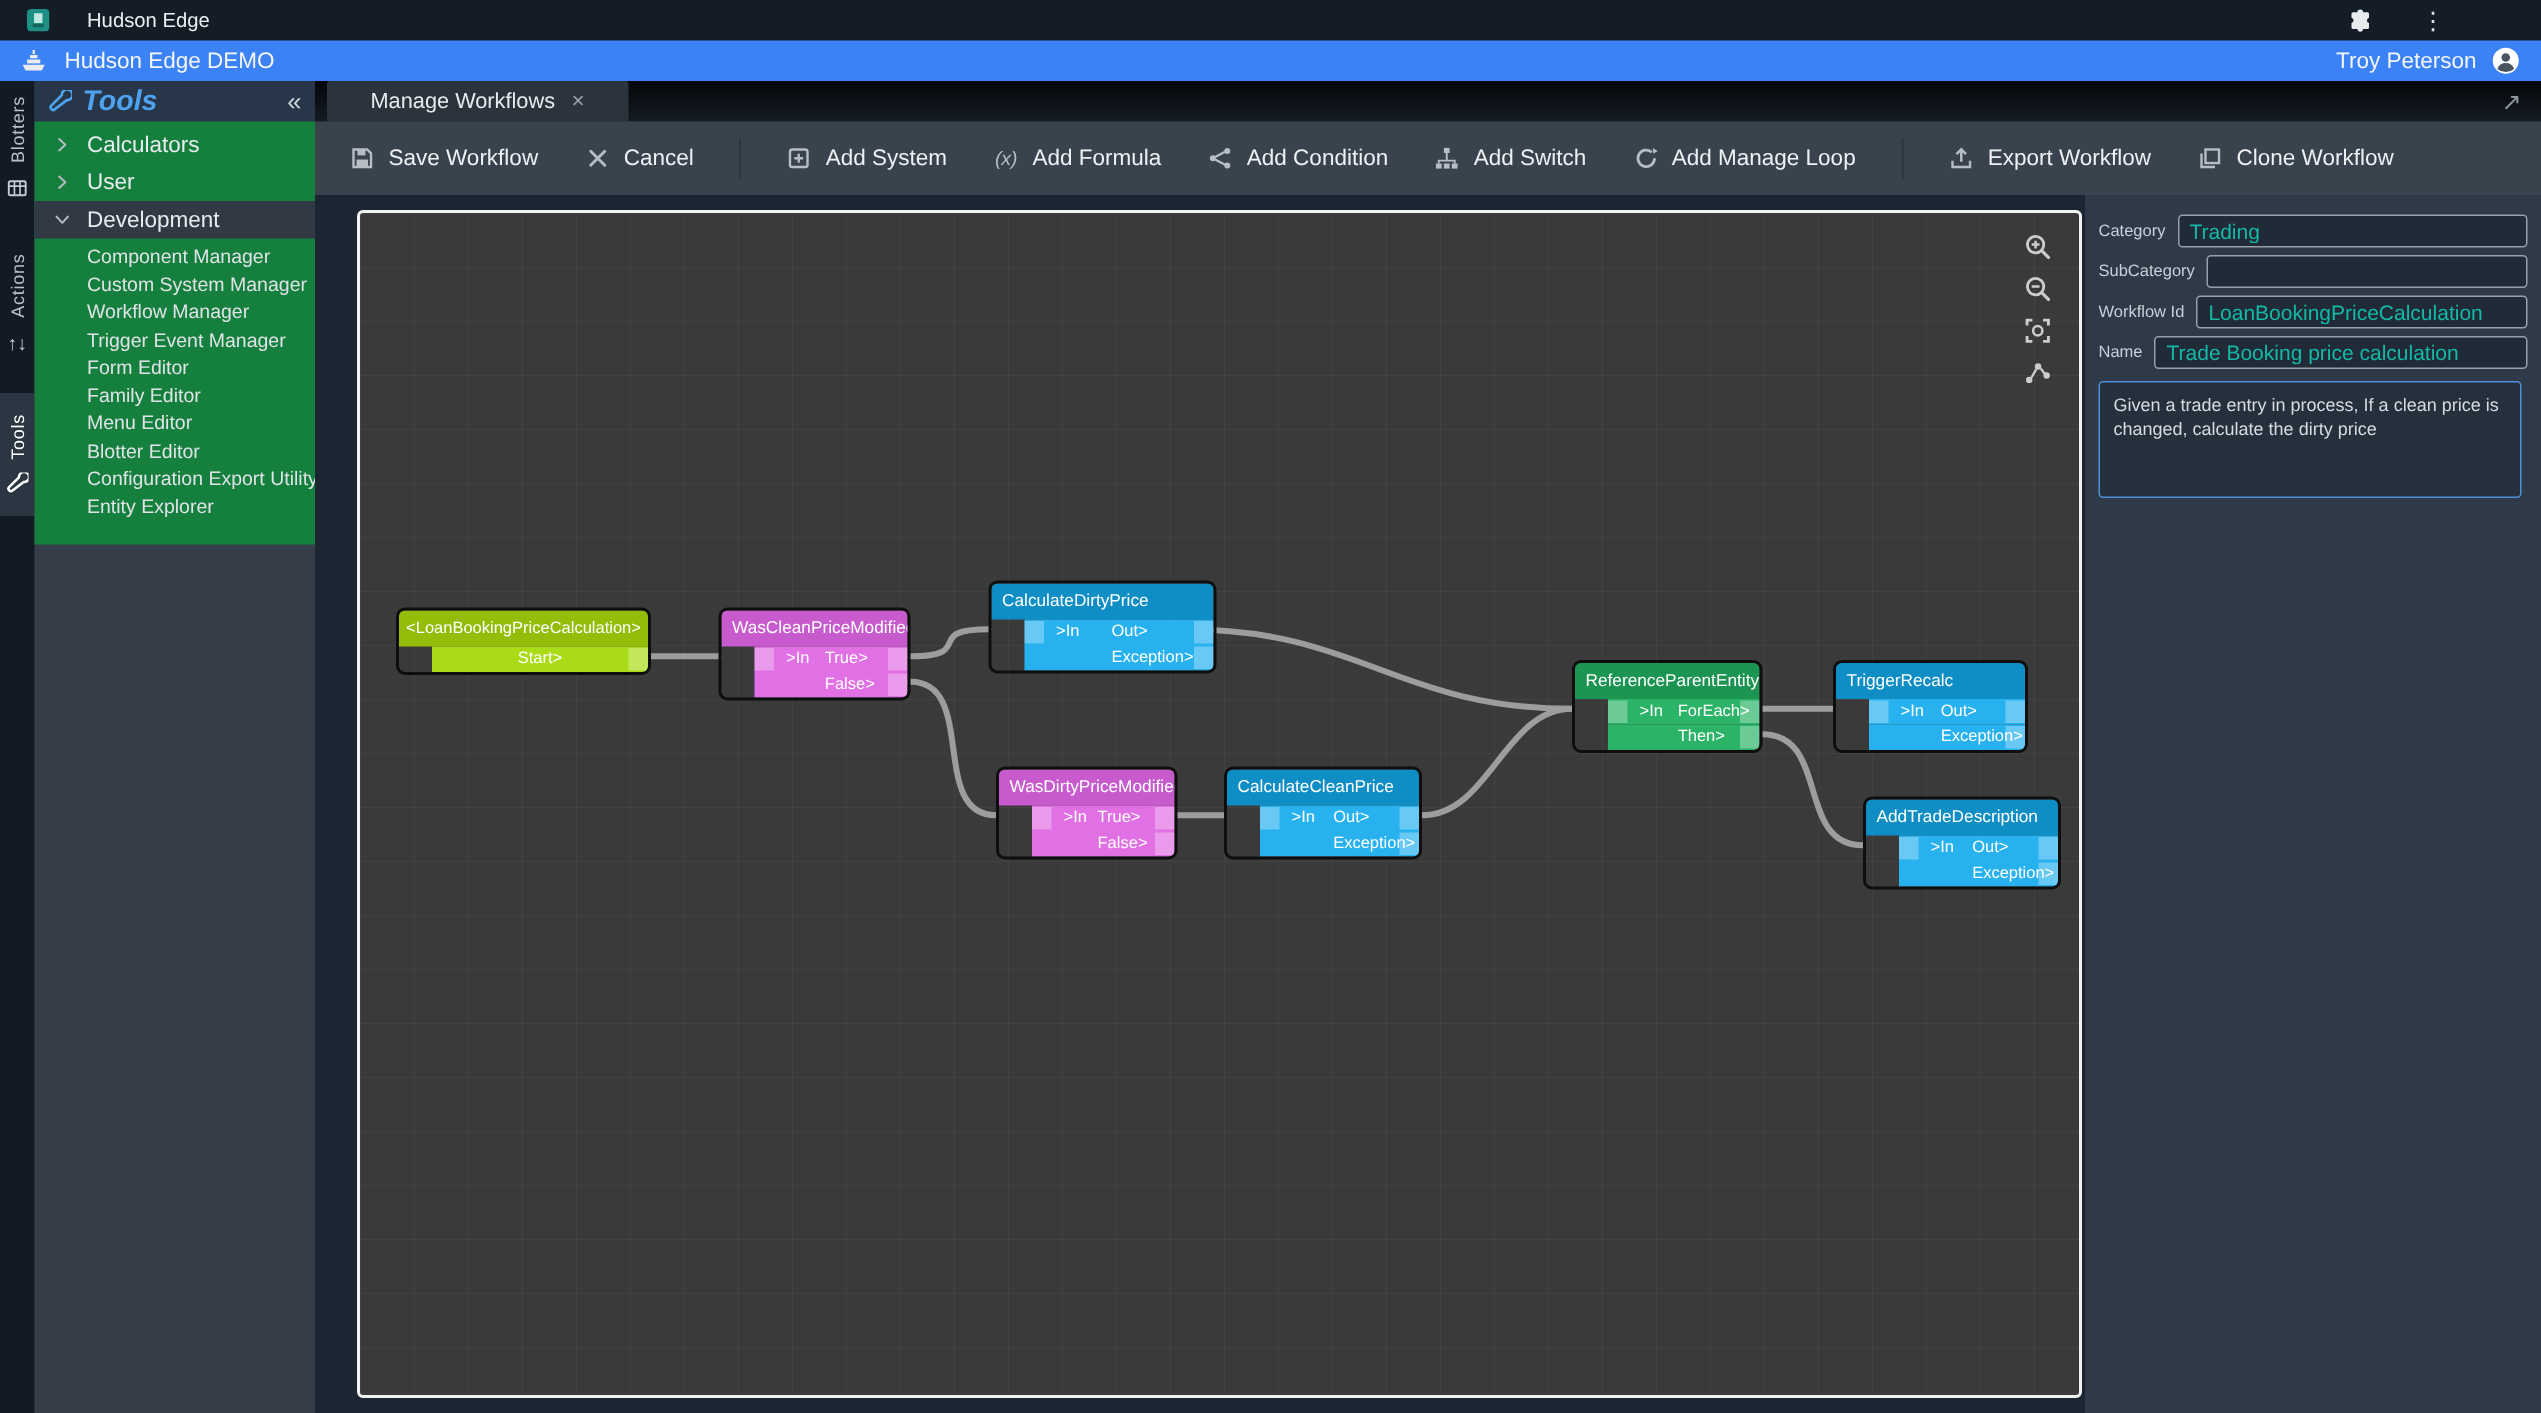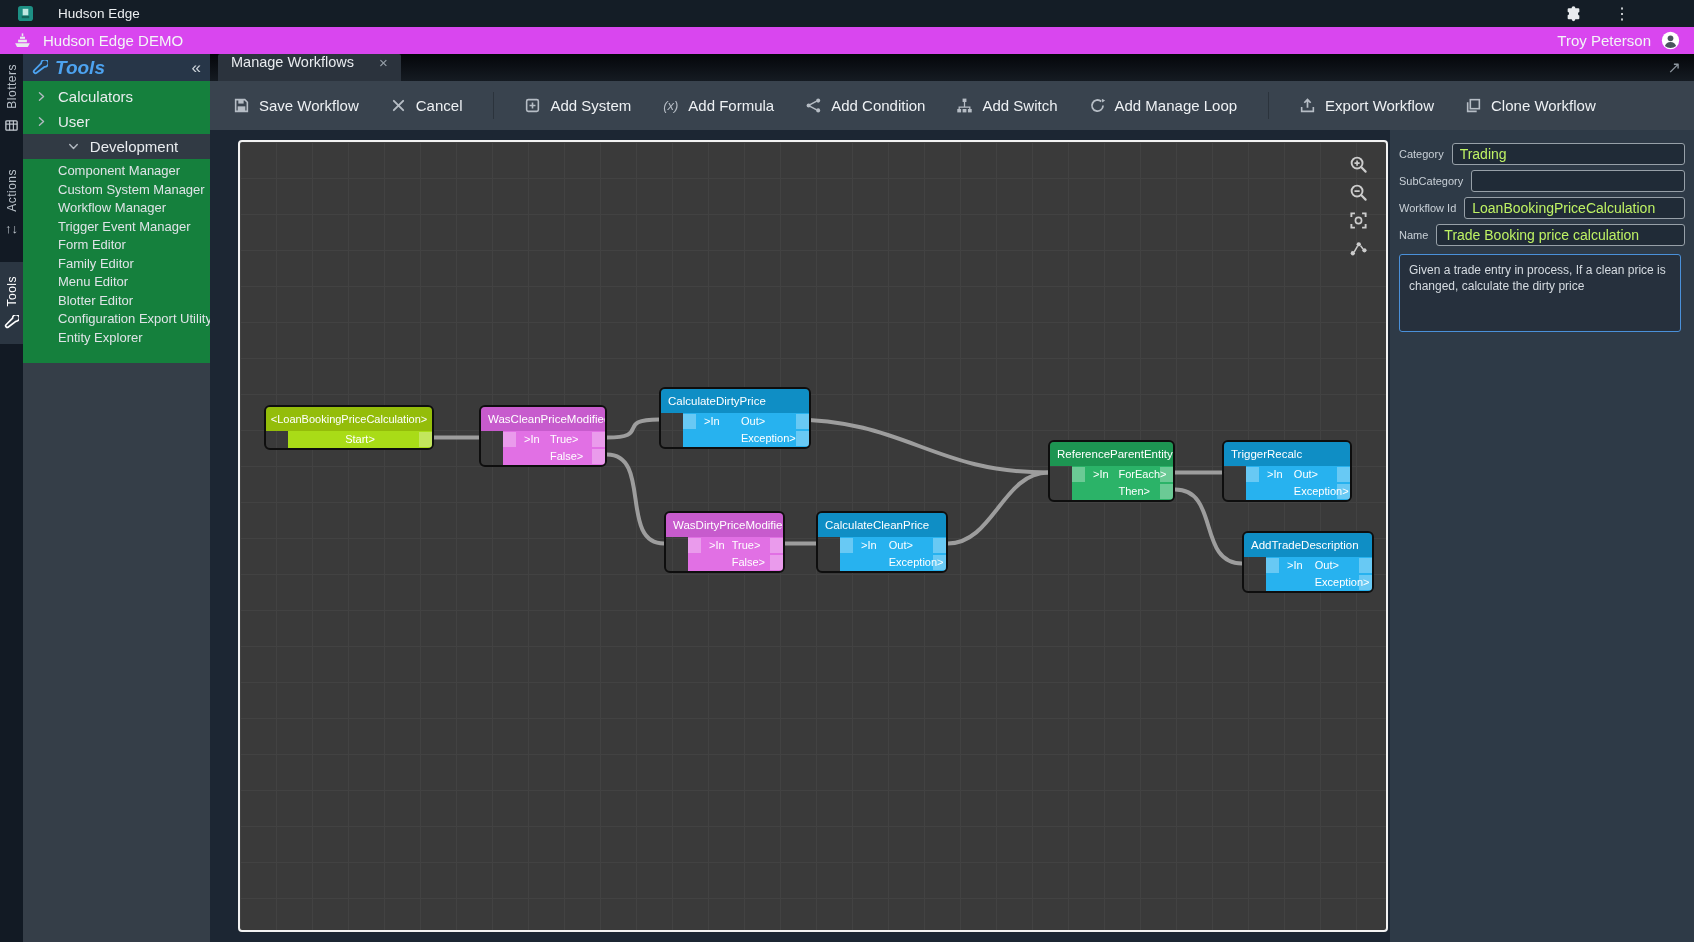--- a/index.html
+++ b/index.html
@@ -10,21 +10,21 @@
 
   
   .titlebar{position:absolute;top:0;left:0;right:0;height:27px;background:#141d26;display:flex;align-items:center;color:#eceff1;}
   .app-ic{width:15px;height:15px;margin-left:18px;}
   .titlebar-title{font-size:13.5px;margin-left:25px;}
   .titlebar-right{margin-left:auto;display:flex;align-items:center;gap:32px;margin-right:64px;color:#e3e7ea;}
   .puzzle-ic{width:17px;height:17px;color:#e8ebee;}
   .kebab{font-size:16px;color:#dfe3e6;}
 
   
-  .menubar{position:absolute;top:27px;left:0;right:0;height:27px;background:#d946ef;display:flex;align-items:center;color:#f3f5f7;}
+  .menubar{position:absolute;top:27px;left:0;right:0;height:27px;background:#3b82f6;display:flex;align-items:center;color:#f3f5f7;}
   .ship-ic{width:19px;height:19px;margin-left:13px;color:#e9ebed;}
   .menubar-title{font-size:15px;margin-left:11px;}
   .menubar-right{margin-left:auto;display:flex;align-items:center;gap:10px;margin-right:14px;font-size:15px;}
   .avatar-ic{width:19px;height:19px;}
 
   
   .rail{position:absolute;left:0;top:54px;width:23px;bottom:0;background:#121a24;display:flex;flex-direction:column;align-items:center;}
   .rail-item{display:flex;flex-direction:column;align-items:center;gap:9px;padding:10px 0;width:100%;color:#b9c1c9;cursor:pointer;}
   .rail-item+.rail-item{margin-top:16px;}
   .rail-label{writing-mode:vertical-rl;transform:rotate(180deg);font-size:12px;letter-spacing:.5px;}
@@ -34,27 +34,27 @@
 
   
   .side-panel{position:absolute;left:23px;top:54px;width:187px;bottom:0;background:#353e48;}
   .panel-header{height:27px;background:#273648;display:flex;align-items:center;padding:0 9px;gap:7px;}
   .panel-wrench{width:16px;height:16px;color:#4da3f0;}
   .panel-title{color:#4da3f0;font-style:italic;font-weight:bold;font-size:19px;}
   .panel-collapse{margin-left:auto;color:#cdd4da;font-size:17px;cursor:pointer;}
   .tree{background:#15803d;padding:3px 0 10px 0;}
   .tree-top{height:25px;display:flex;align-items:center;gap:11px;padding-left:13px;color:#e9ecef;font-size:15px;cursor:pointer;}
   .tree-top .ic{width:11px;height:11px;color:#b3bac2;}
-  .tree-top.selected{background:#313a44;justify-content:center;}
+  .tree-top.selected{background:#313a44;}
   .tree-child{height:18.5px;line-height:18.5px;padding-left:35px;color:#dfe3e7;font-size:13px;cursor:pointer;white-space:nowrap;}
   .tree-children{padding:3px 0 6px 0;}
 
   
   .tabbar{position:absolute;left:210px;top:54px;right:0;height:27px;background:linear-gradient(180deg,#04060a,#151b22);display:flex;align-items:center;}
-  .tab{height:27px;margin-left:8px;background:#2b333d;display:flex;padding:0 13px;gap:25px;color:#e8ebee;font-size:14.5px;border-radius:2px 2px 0 0;cursor:pointer;}
+  .tab{height:27px;margin-left:8px;background:#2b333d;display:flex;align-items:center;padding:0 29px;gap:11px;color:#e8ebee;font-size:14.5px;border-radius:2px 2px 0 0;cursor:pointer;}
   .tab-close{color:#97a0a9;font-size:15px;cursor:pointer;}
   .tab-expand{margin-left:auto;margin-right:13px;color:#8d969f;font-size:16px;cursor:pointer;}
 
   
   .toolbar{position:absolute;left:210px;top:81px;right:0;height:49px;background:#39434e;display:flex;align-items:center;padding-left:23px;}
   .tb-btn{display:flex;align-items:center;gap:9px;color:#eef1f4;font-size:15px;margin-right:31px;cursor:pointer;white-space:nowrap;}
   .tb-btn .ic{width:17px;height:17px;color:#b6bdc5;}
   .tb-sep{width:1px;height:27px;background:#2b333c;margin:0 30px 0 0;}
   .fx{font-style:italic;font-size:13px;color:#b6bdc5;}
 
@@ -79,21 +79,21 @@
   .t-pink .wf-row{background:#e170e4;}
   .t-blue .wf-title{background:#0f8ec5;}
   .t-blue .wf-row{background:#27b2ef;}
   .t-green .wf-title{background:#1d9552;}
   .t-green .wf-row{background:#2bb368;}
 
   
   .props{position:absolute;left:1180px;top:0;width:304px;bottom:0;background:#2e3a47;padding:13px 9px 0 9px;box-sizing:border-box;}
   .prop-row{display:flex;align-items:center;margin-bottom:5px;}
   .prop-label{font-size:11px;color:#c9d0d7;white-space:nowrap;}
-  .prop-input{flex:1;margin-left:8px;height:20px;background:#202b37;border:1px solid #97a0a8;border-radius:3px;color:#bef264;font-size:14px;padding:0 7px;font-family:inherit;min-width:0;white-space:nowrap;overflow:hidden;}
+  .prop-input{flex:1;margin-left:8px;height:20px;background:#202b37;border:1px solid #97a0a8;border-radius:3px;color:#14b8a6;font-size:14px;padding:0 7px;font-family:inherit;min-width:0;white-space:nowrap;overflow:hidden;}
   .prop-desc{display:block;width:282px;height:78px;margin-top:8px;background:#26303d;border:1px solid #4a90d9;border-radius:3px;color:#d5dbe1;font-size:12px;line-height:1.35;padding:7px 9px;box-sizing:border-box;font-family:inherit;resize:none;outline:none;}
 </style>
 </head>
 <body>
 
 <div id="app">
 
   <div class="titlebar">
     <span class="ic app-ic">
         <svg viewBox="0 0 16 16">

